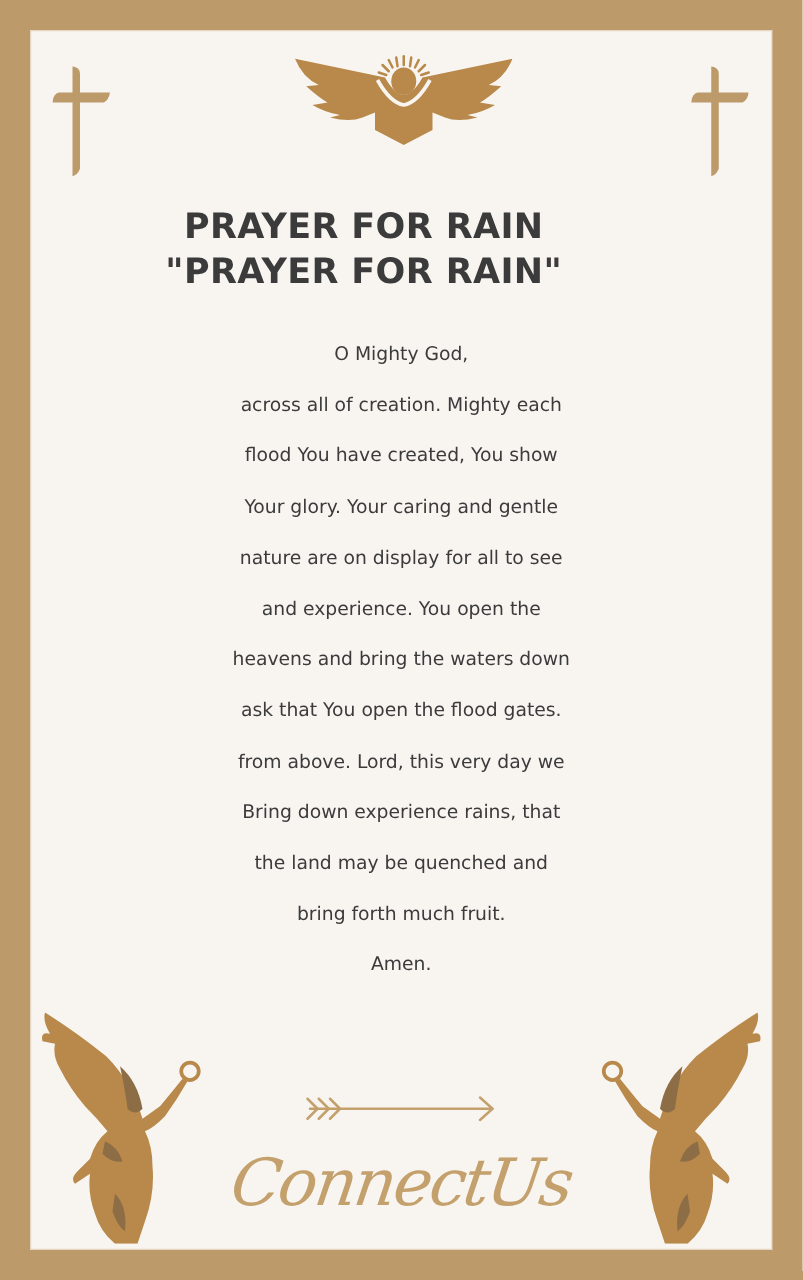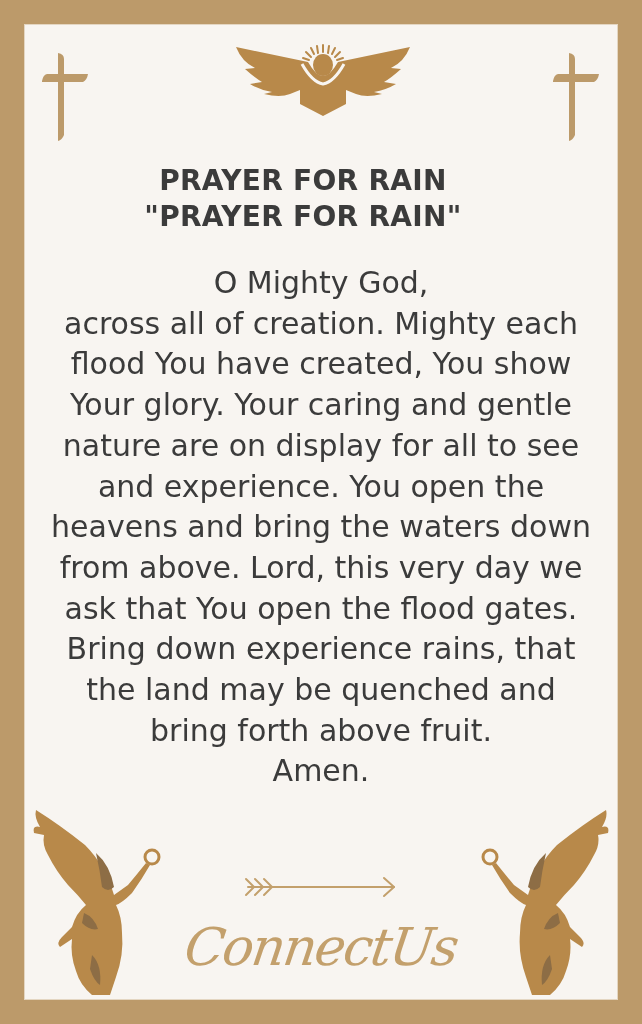--- a/index.html
+++ b/index.html
@@ -15,27 +15,27 @@
       box-shadow: 0 0 0 1px #E4D6C2;
     }
     .cross { position: absolute; top: 53px; width: 46px; height: 88px; }
     .cross.left { left: 42px; }
     .cross.right { left: 553px; }
     .emblem { position: absolute; left: 236px; top: 42px; width: 174px; height: 74px; }
     .title {
       position: absolute; left: 25px; top: 163px; width: 532px;
       text-align: center; color: #3B3B3B;
       font-family: "DejaVu Sans", sans-serif; font-weight: bold;
-      font-size: 28px; line-height: 36px; letter-spacing: 0.3px; margin-left: 12px;
+      font-size: 28px; line-height: 36px; letter-spacing: 0.3px;
     }
     .body-text {
       position: absolute; left: 25px; top: 263px; width: 592px;
       text-align: center; color: #3B3B3B;
       font-family: "DejaVu Sans", sans-serif;
-      font-size: 30px; line-height: 40.7px;
+      font-size: 15px; line-height: 40.7px;
     }
     .body-text div { white-space: nowrap; }
     .angel { position: absolute; top: 805px; width: 140px; height: 190px; }
     .angel.left { left: 30px; }
     .angel.right { left: 472px; transform: scaleX(-1); }
     .arrow { position: absolute; left: 244px; top: 876px; width: 154px; height: 22px; }
     .brand {
       position: absolute; left: 25px; top: 912px; width: 592px;
       text-align: center; color: #C3A06C;
       font-family: "DejaVu Serif", serif; font-style: italic;
@@ -80,25 +80,25 @@
 </div>
 
 <div class="body-text">
   <div>O Mighty God,</div>
   <div>across all of creation. Mighty each</div>
   <div>flood You have created, You show</div>
   <div>Your glory. Your caring and gentle</div>
   <div>nature are on display for all to see</div>
   <div>and experience. You open the</div>
   <div>heavens and bring the waters down</div>
+  <div>ask that You open the flood gates.</div>
   <div>from above. Lord, this very day we</div>
-  <div>ask that You open the flood gates.</div>
   <div>Bring down experience rains, that</div>
   <div>the land may be quenched and</div>
-  <div>bring forth above fruit.</div>
+  <div>bring forth much fruit.</div>
   <div>Amen.</div>
 </div>
 
 <svg class="angel left" viewBox="0 0 140 190">
   <g fill="#B8894A">
     <path d="M6 5 Q30 20 55 40 Q75 60 84 90 L98 80 Q108 68 116 58 L120 60 Q112 74 102 88 Q92 98 86 100 Q92 112 92 128 Q94 150 86 172 L80 190 L62 190 Q50 180 46 166 Q40 150 42 134 L30 142 Q26 138 32 132 L42 122 Q46 108 56 100 Q48 90 38 80 Q26 66 18 50 Q12 40 14 30 L4 28 Q2 20 10 22 Q4 12 6 5 Z"></path>
     <circle cx="122" cy="52" r="7" fill="none" stroke="#B8894A" stroke-width="3"></circle>
   </g>
   <g fill="#8D6D45">
     <path d="M66 48 Q80 60 84 82 Q78 88 72 82 Q70 66 66 48 Z"></path>

